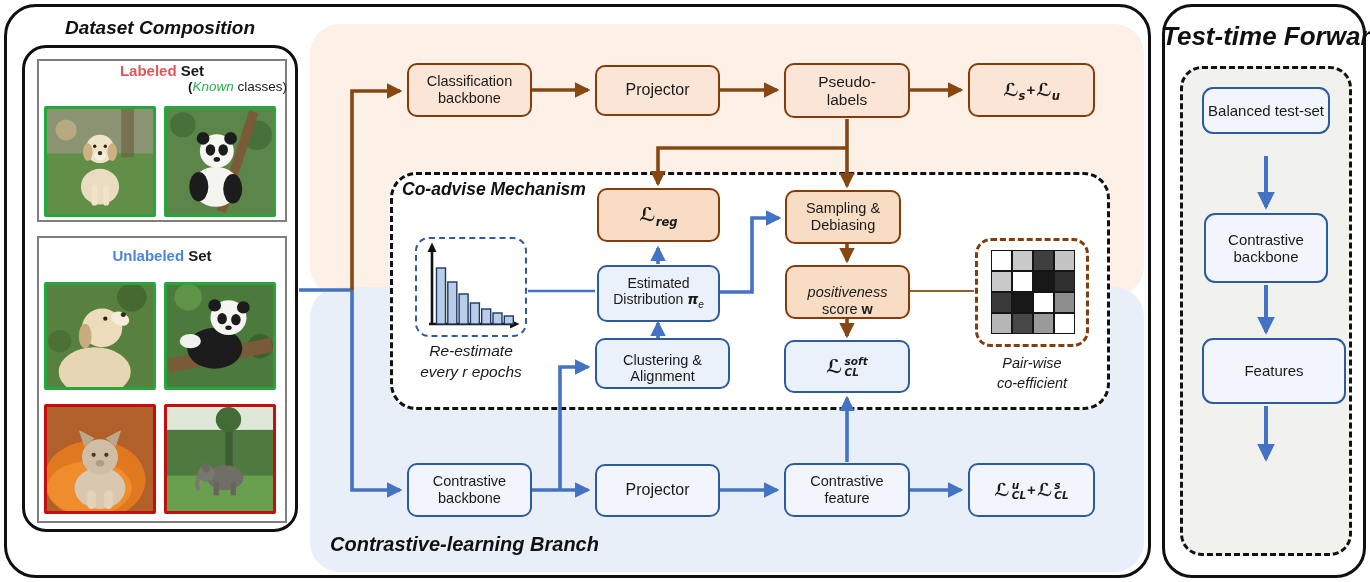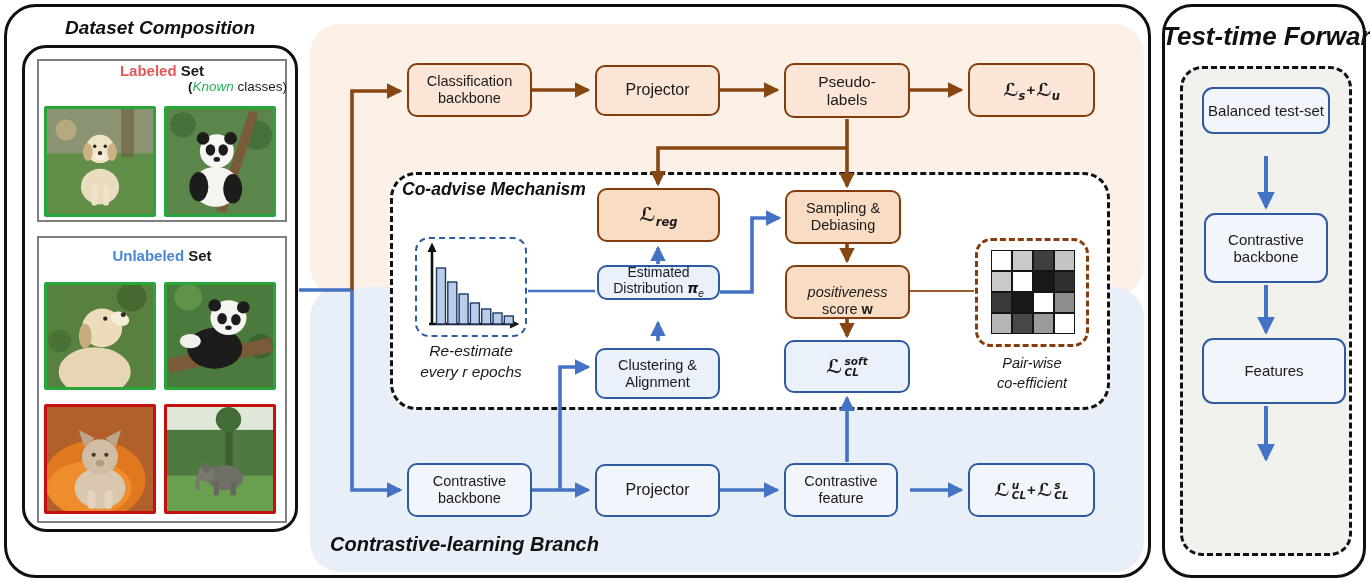--- a/index.html
+++ b/index.html
@@ -324,44 +324,44 @@
         <span class="msub">reg</span>
       </div>
   </div>
   <div class="box orange-deep" style="left:785px; top:190px; width:116px; height:54px;">
       <span>Sampling &amp; Debiasing</span>
     </div>
   <div class="box orange-deep" style="left:785px; top:265px; width:125px; height:54px;">
     <span class="it">positiveness</span>
     <span><span>score </span><span class="bold">w</span></span>
   </div>
-  <div class="box bluebx" style="left:597px; top:265px; width:123px; height:35px; font-size:14px;">
+  <div class="box bluebx" style="left:597px; top:265px; width:123px; height:57px; font-size:14px;">
     <span>Estimated</span>
     <span><span>Distribution </span><span class="pi">π</span><sub class="pisub">e</sub></span>
   </div>
-  <div class="box bluebx" style="left:595px; top:348px; width:125px; height:51px;">
+  <div class="box bluebx" style="left:595px; top:338px; width:135px; height:51px;justify-content:flex-end;">
       <span>Clustering &amp; Alignment</span>
     </div>
   <div class="box bluebx" style="left:784px; top:340px; width:126px; height:53px;">
     <div class="loss-row">
         <span class="mathL" style="font-size:19px;">ℒ</span>
         <span class="stack">
           <span>soft</span>
           <span>CL</span>
         </span>
       </div>
   </div>
 
   <div class="box bluelight" style="left:407px; top:463px; width:125px; height:54px;">
       <span>Contrastive backbone</span>
     </div>
   <div class="box bluelight" style="left:595px; top:464px; width:125px; height:53px; font-size:16px;">
       <span>Projector</span>
     </div>
-  <div class="box bluelight" style="left:784px; top:463px; width:114px; height:54px;align-items:flex-end;">
+  <div class="box bluelight" style="left:784px; top:463px; width:126px; height:54px;align-items:flex-end;">
       <span>Contrastive feature</span>
     </div>
   <div class="box bluelight" style="left:968px; top:463px; width:127px; height:54px;">
     <div class="loss-row">
         <span class="mathL">ℒ</span>
         <span class="stack">
           <span>u</span>
           <span>CL</span>
         </span>
         <span class="mplus">+ </span>

